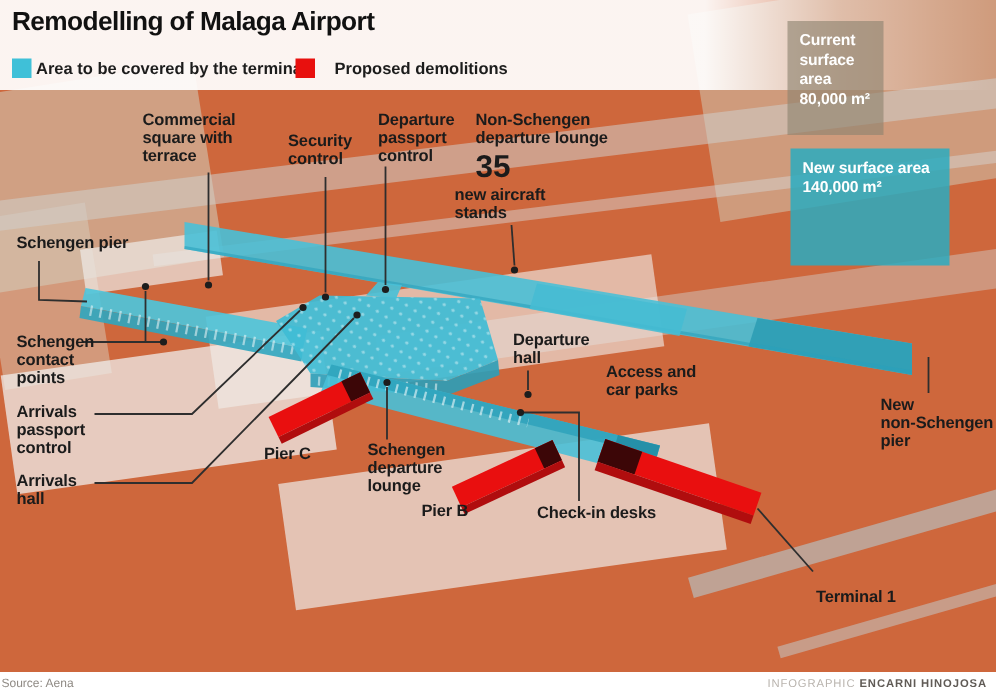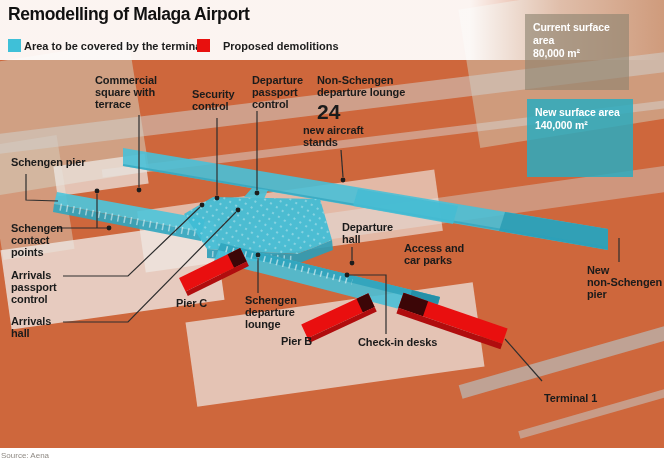--- a/index.html
+++ b/index.html
@@ -19,21 +19,21 @@
   .sw-red{left:197px;background:#e8100e;}
   .legend-label{position:absolute;top:2px;font-size:11px;font-weight:700;color:#1c1c1c;}
   .ll-cyan{left:24px;}
   .ll-red{left:223px;}
   .lbl{position:absolute;font-size:11px;line-height:12px;font-weight:700;color:#1b1b1b;
        white-space:pre-line;letter-spacing:-.1px;}
   .lbl-big{font-size:21px;line-height:21px;letter-spacing:0;}
   .infobox{position:absolute;color:#fff;font-weight:700;font-size:10.5px;line-height:13px;
            padding:7px 8px;letter-spacing:-.1px;}
   .infobox .val{display:block;}
-  .box-current{left:525px;top:14px;width:104px;height:76px;background:rgba(141,131,112,.62);}
+  .box-current{left:525px;top:14px;width:64px;height:76px;background:rgba(141,131,112,.62);}
   .box-new{left:527px;top:99px;width:106px;height:78px;background:rgba(42,172,192,.85);}
   .footer{position:absolute;left:0;top:448px;width:664px;height:14px;background:#ffffff;}
   .source{position:absolute;left:1px;top:3px;font-size:8px;color:#8f8a84;}
   .credit{position:absolute;right:6px;top:3px;font-size:7.5px;letter-spacing:.6px;}
   .credit .cl{color:#b9b4ae;font-weight:400;}
   .credit .cn{color:#605b56;font-weight:700;}
 </style>
 </head>
 <body>
 
@@ -148,21 +148,21 @@
   <div class="lbl" style="left:95px;top:74px;">Commercial
 square with
 terrace</div>
   <div class="lbl" style="left:192px;top:88px;">Security
 control</div>
   <div class="lbl" style="left:252px;top:74px;">Departure
 passport
 control</div>
   <div class="lbl" style="left:317px;top:74px;">Non-Schengen
 departure lounge</div>
-  <div class="lbl lbl-big" style="left:317px;top:101px;">24</div>
+  <div class="lbl lbl-big" style="left:317px;top:101px;">35</div>
   <div class="lbl" style="left:303px;top:124px;">new aircraft
 stands</div>
   <div class="lbl" style="left:11px;top:156px;">Schengen pier</div>
   <div class="lbl" style="left:11px;top:222px;">Schengen
 contact
 points</div>
   <div class="lbl" style="left:11px;top:269px;">Arrivals
 passport
 control</div>
   <div class="lbl" style="left:11px;top:315px;">Arrivals
@@ -177,15 +177,19 @@
 car parks</div>
   <div class="lbl" style="left:281px;top:335px;">Pier B</div>
   <div class="lbl" style="left:358px;top:336px;">Check-in desks</div>
   <div class="lbl" style="left:524px;top:392px;margin-left:20px;">Terminal 1</div>
   <div class="lbl" style="left:587px;top:264px;">New
 non-Schengen
 pier</div>
 
   <div class="footer">
     <span class="source">Source: Aena</span>
+    <span class="credit">
+      <span class="cl">INFOGRAPHIC</span>
+      <span class="cn">ENCARNI HINOJOSA</span>
+    </span>
   </div>
 
 </div>
 
 </body></html>

